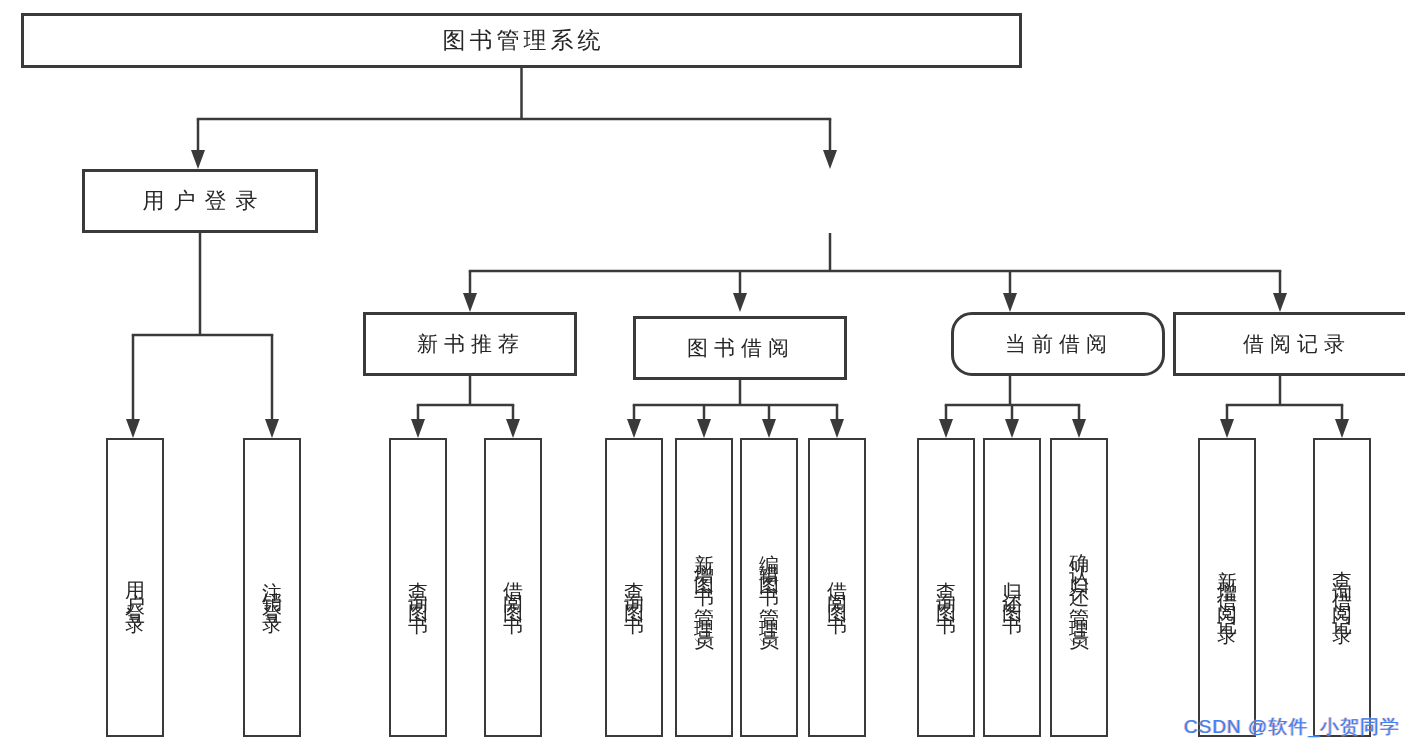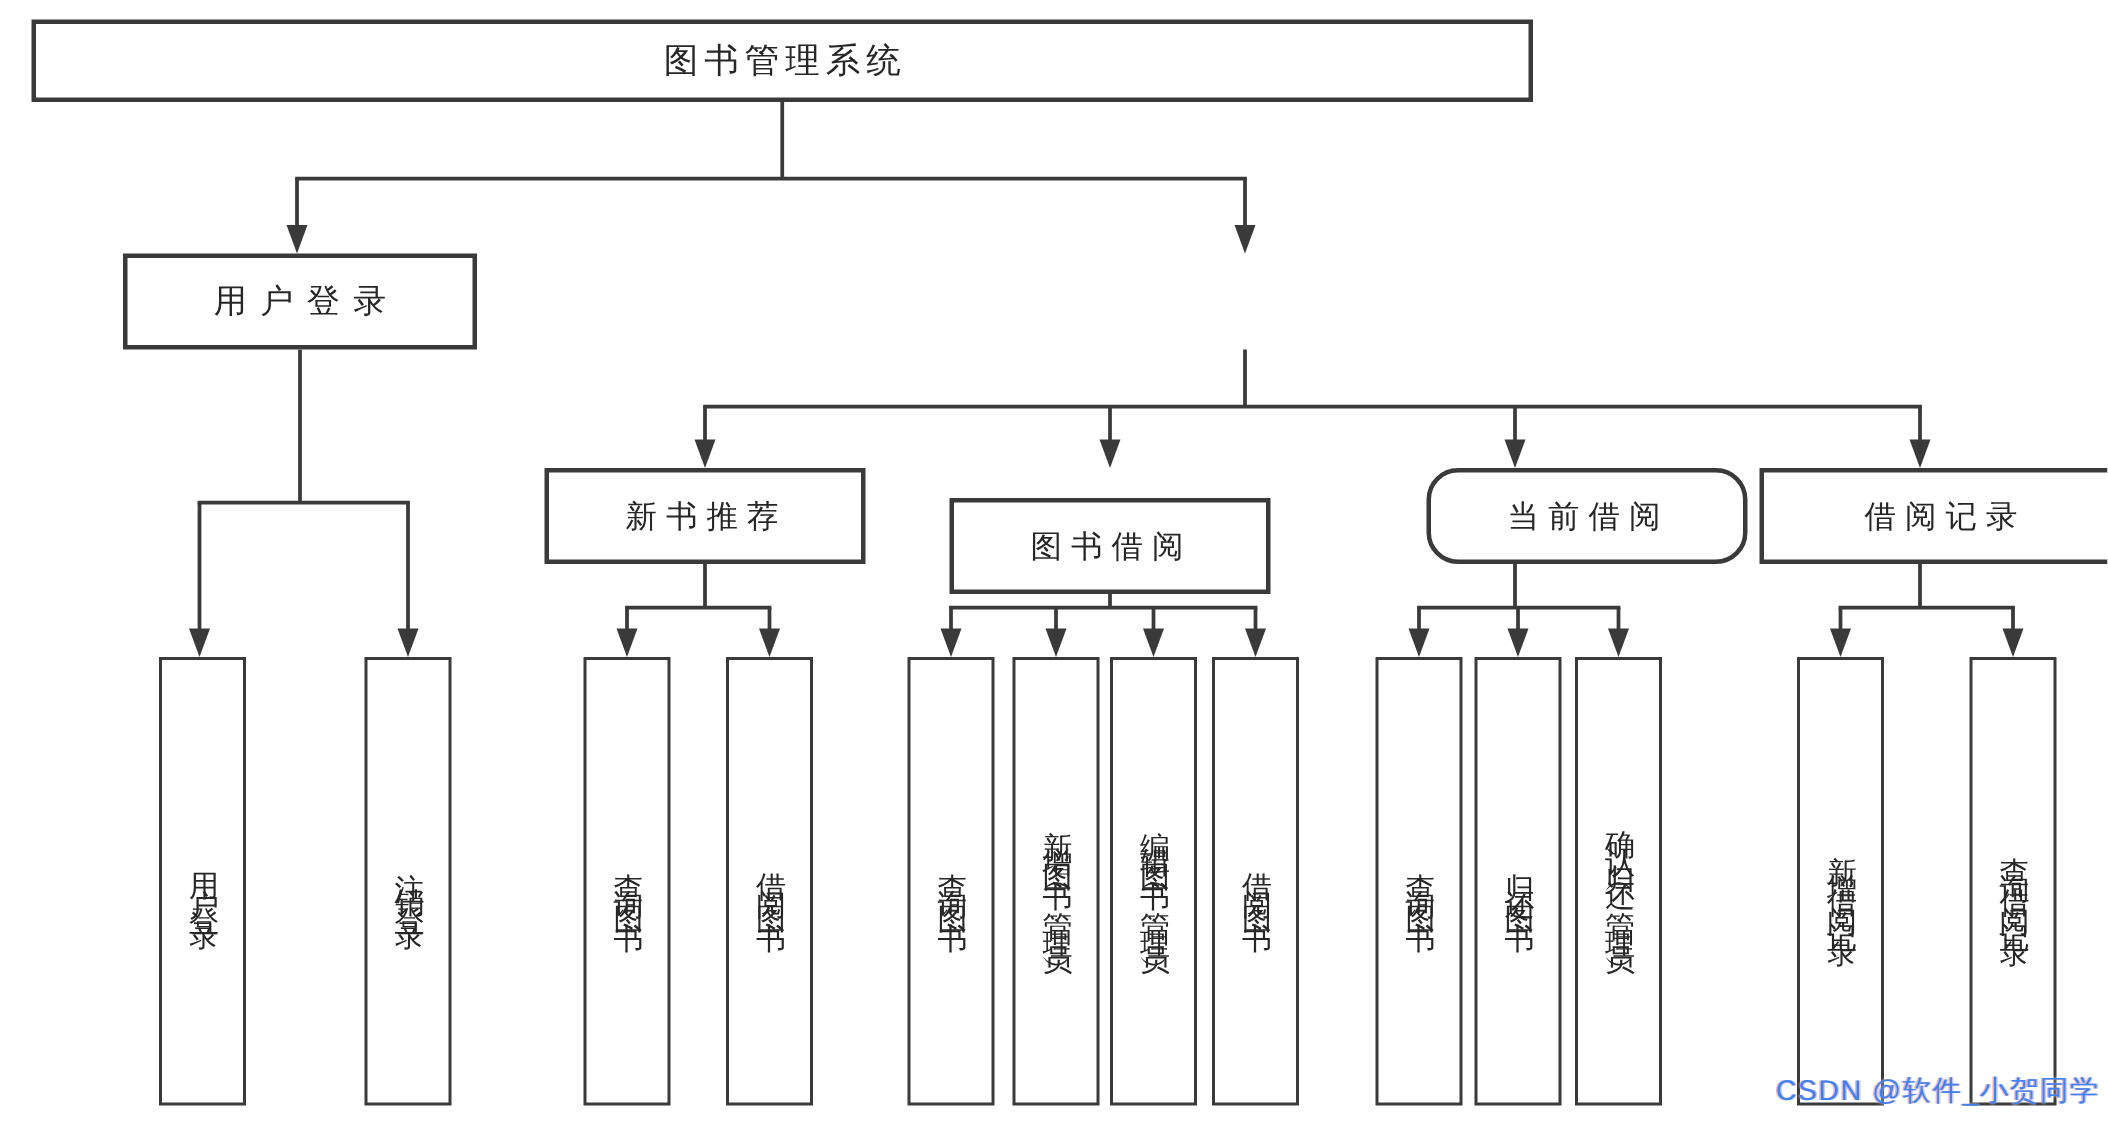--- a/index.html
+++ b/index.html
@@ -126,21 +126,21 @@
       <polygon points="1220,419 1234,419 1227,438"></polygon>
       <polygon points="1335,419 1349,419 1342,438"></polygon>
     </g>
   </svg>
 
   <div class="box root-box" style="left:21px; top:13px; width:1001px; height:55px;">图书管理系统</div>
 
   <div class="box l2-box" style="left:82px; top:169px; width:236px; height:64px;">用户登录</div>
 
   <div class="box l3-box" style="left:363px; top:312px; width:214px; height:64px;">新书推荐</div>
-  <div class="box l3-box" style="left:633px; top:332px; width:214px; height:64px;">图书借阅</div>
+  <div class="box l3-box" style="left:633px; top:316px; width:214px; height:64px;">图书借阅</div>
   <div class="box l3-box" style="left:951px; top:312px; width:214px; height:64px;border-radius:21px;">当前借阅</div>
   <div class="box l3-box" style="left:1173px; top:312px; width:246px; height:64px;">借阅记录</div>
 
   <div class="box leaf-box" style="left:106px; top:438px; width:58px; height:299px;">
     <span class="vtext">用户登录</span>
   </div>
   <div class="box leaf-box" style="left:243px; top:438px; width:58px; height:299px;">
     <span class="vtext">注销登录</span>
   </div>
 

